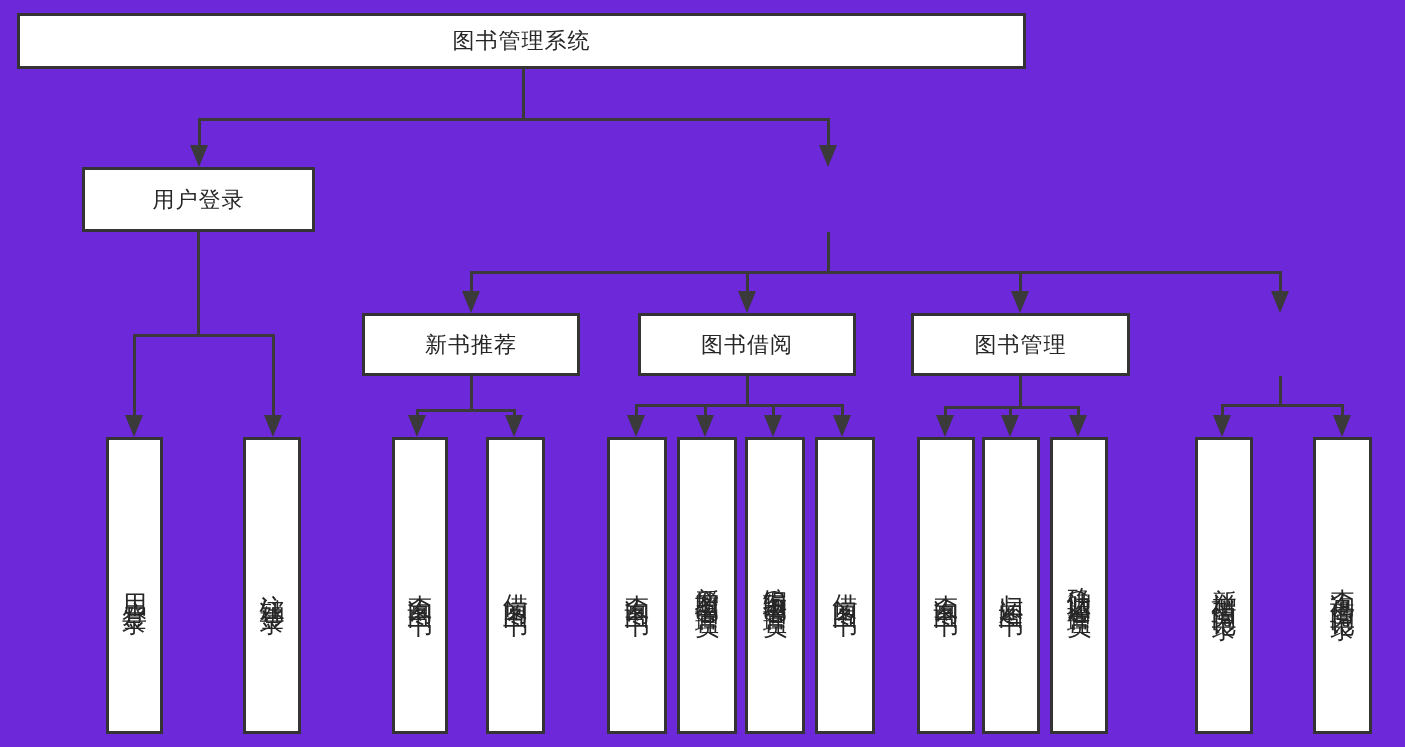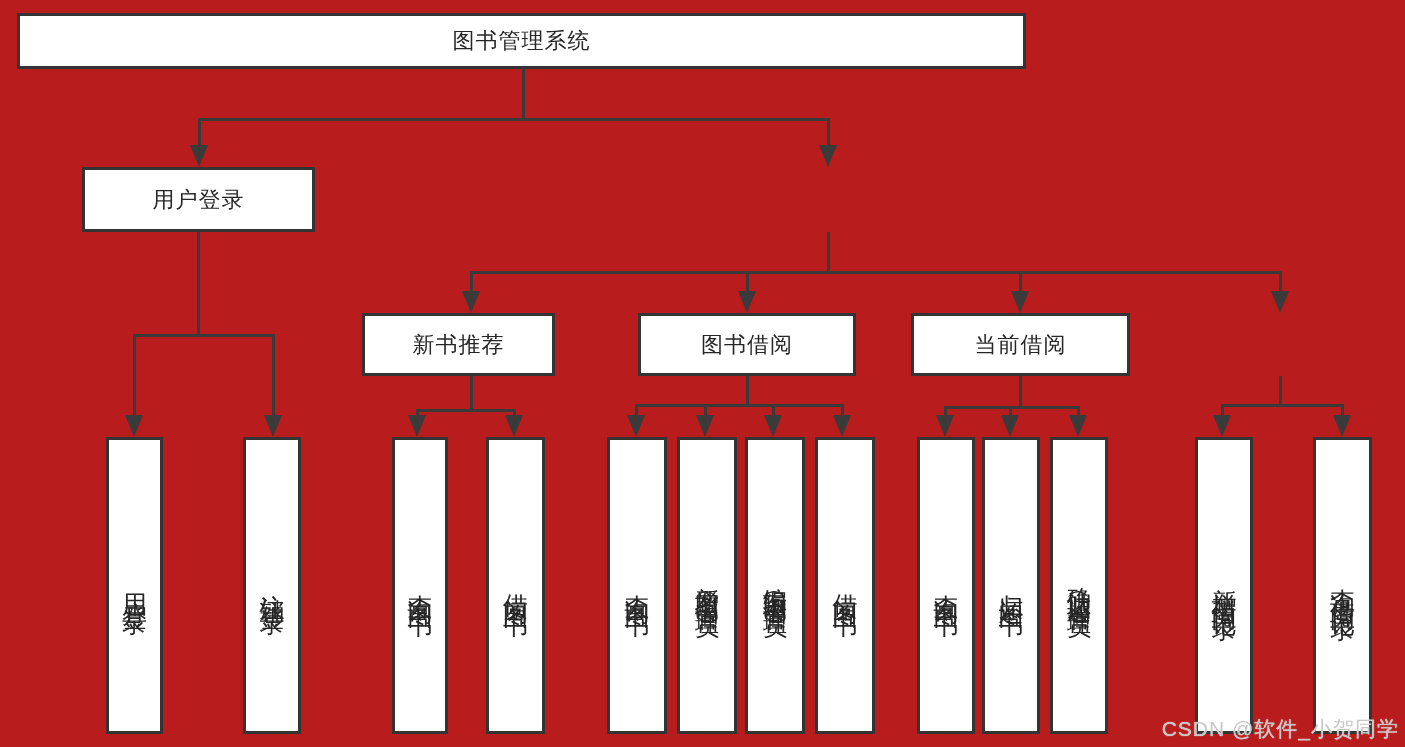--- a/index.html
+++ b/index.html
@@ -1,19 +1,19 @@
 <!DOCTYPE html>
 <html><head>
 <meta charset="utf-8">
 <style>
   html,body{margin:0;padding:0;background:#ffffff;}
   #canvas{
     position:relative;
     width:1405px;height:747px;
-    background:#b91c1c;
+    background:#6d28d9;
     overflow:hidden;
     font-family:"Liberation Sans",sans-serif;
   }
   .box{
     position:absolute;
     box-sizing:border-box;
     border:3px solid #343434;
     background:#ffffff;
     display:flex;
     align-items:center;
@@ -67,28 +67,28 @@
 <div id="canvas">
 
   <div class="box" style="left:17px;top:13px;width:1009px;height:56px">
     <span class="h-label">图书管理系统</span>
   </div>
 
   <div class="box" style="left:82px;top:167px;width:233px;height:65px">
     <span class="h-label">用户登录</span>
   </div>
 
-  <div class="box" style="left:362px;top:313px;width:193px;height:63px">
+  <div class="box" style="left:362px;top:313px;width:218px;height:63px">
     <span class="h-label">新书推荐</span>
   </div>
   <div class="box" style="left:638px;top:313px;width:218px;height:63px">
     <span class="h-label">图书借阅</span>
   </div>
   <div class="box" style="left:911px;top:313px;width:219px;height:63px">
-    <span class="h-label">当前借阅</span>
+    <span class="h-label">图书管理</span>
   </div>
 
   <div class="box" style="left:106px;top:437px;width:57px;height:297px">
     <span class="v-label">用户登录</span>
   </div>
   <div class="box" style="left:243px;top:437px;width:58px;height:297px">
     <span class="v-label">注销登录</span>
   </div>
 
   <div class="box" style="left:392px;top:437px;width:56px;height:297px">
@@ -180,15 +180,14 @@
   <div class="arrow" style="left:1001px;top:415px"></div>
   <div class="arrow" style="left:1069px;top:415px"></div>
 
   <div class="line" style="left:1279px;top:376px;width:3px;height:31px"></div>
   <div class="line" style="left:1221px;top:404px;width:123px;height:3px"></div>
   <div class="line" style="left:1221px;top:404px;width:3px;height:14px"></div>
   <div class="line" style="left:1341px;top:404px;width:3px;height:14px"></div>
   <div class="arrow" style="left:1213px;top:415px"></div>
   <div class="arrow" style="left:1333px;top:415px"></div>
 
-  <div class="watermark">CSDN @软件_小贺同学</div>
 
 </div>
 
 </body></html>

